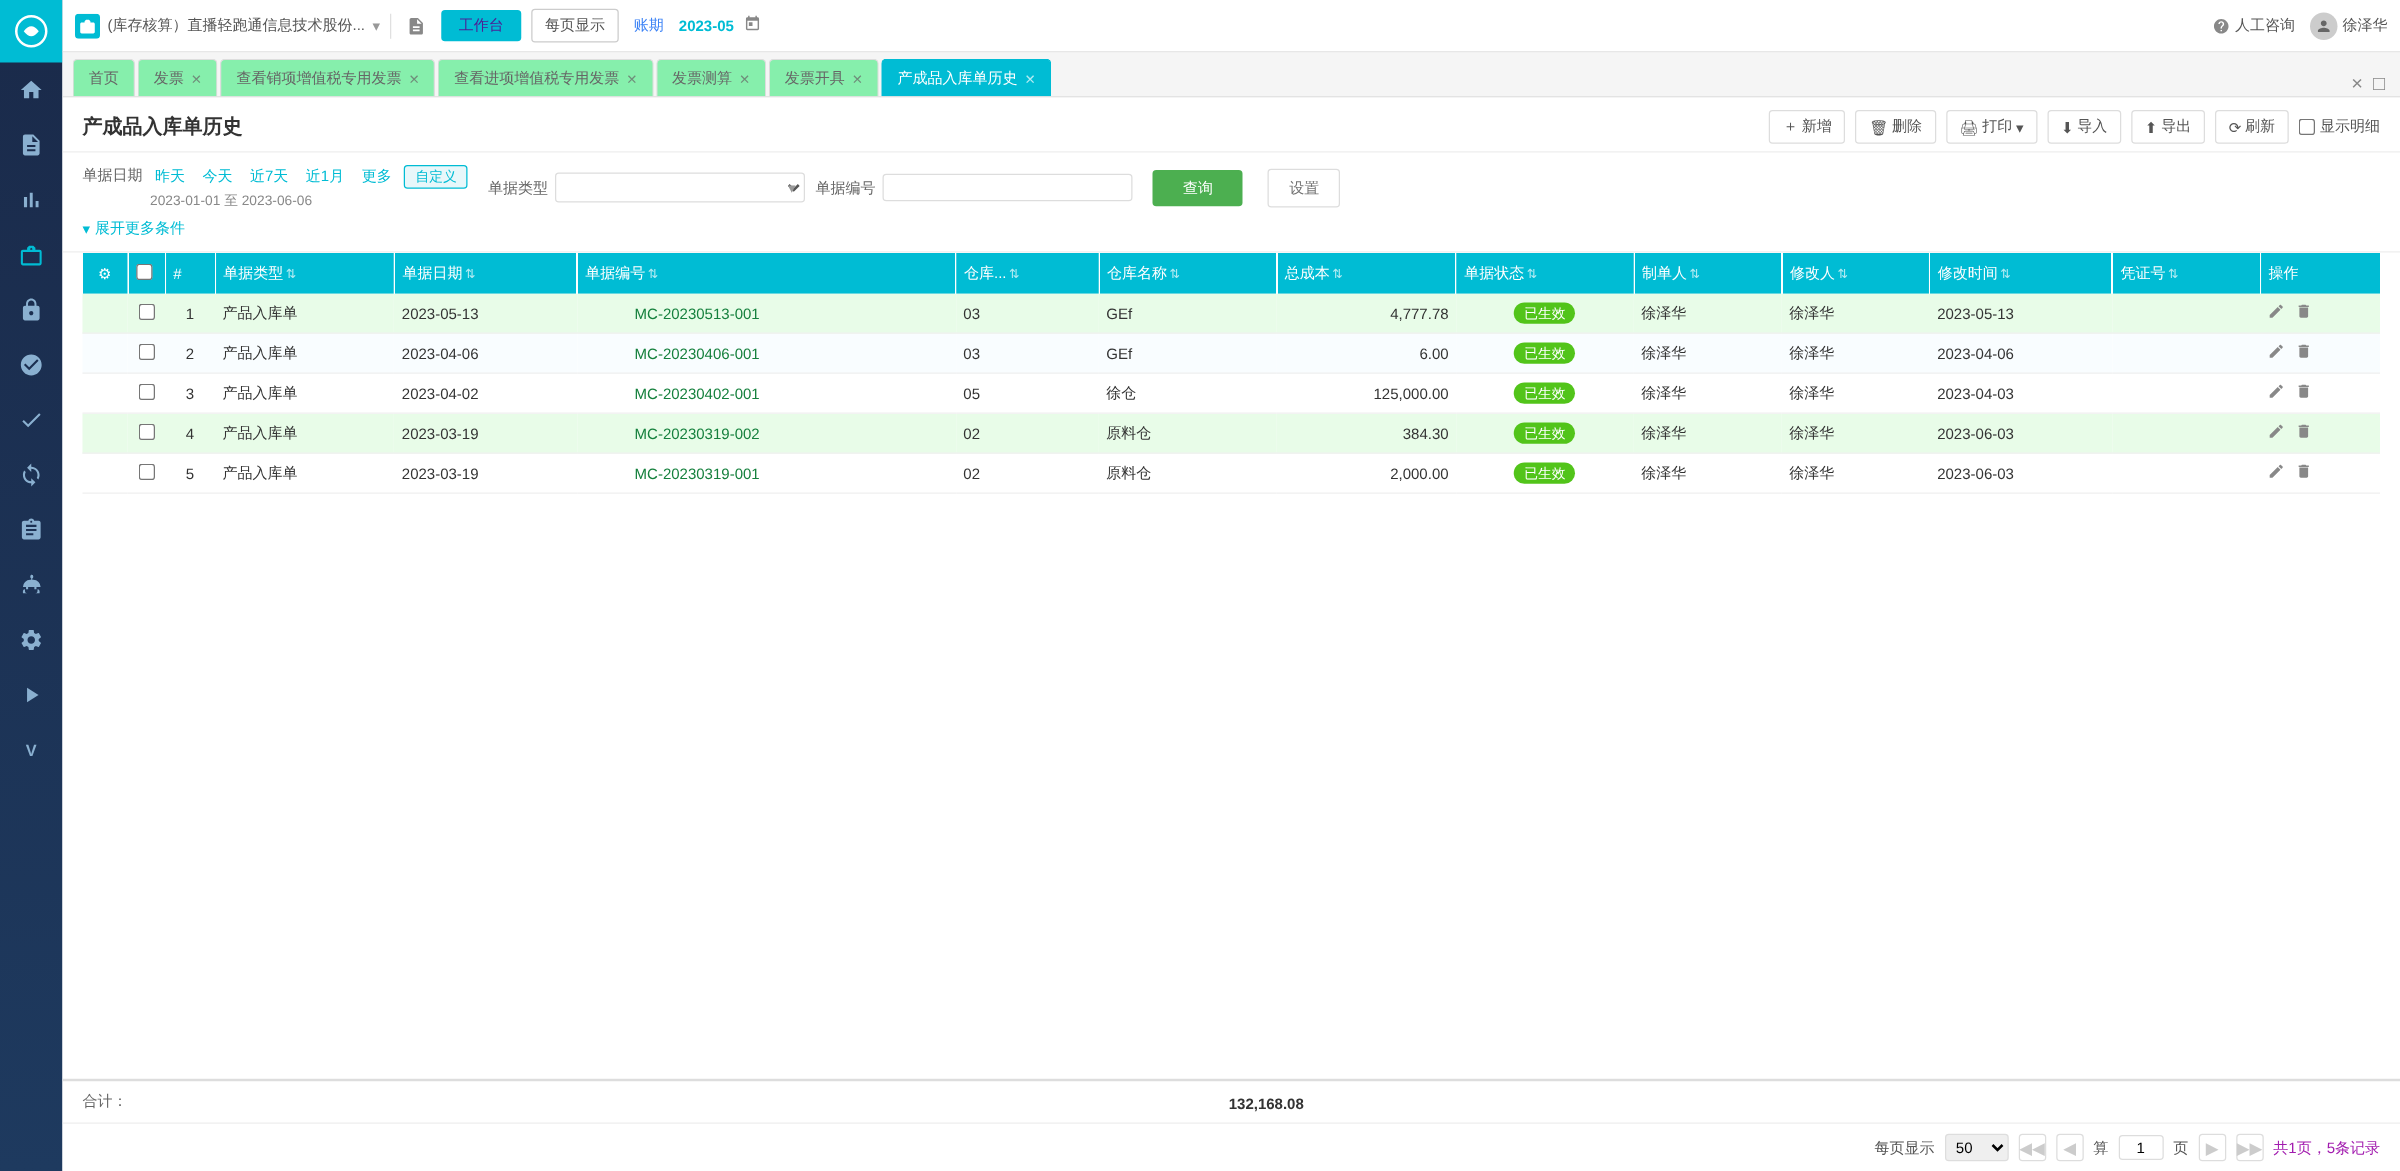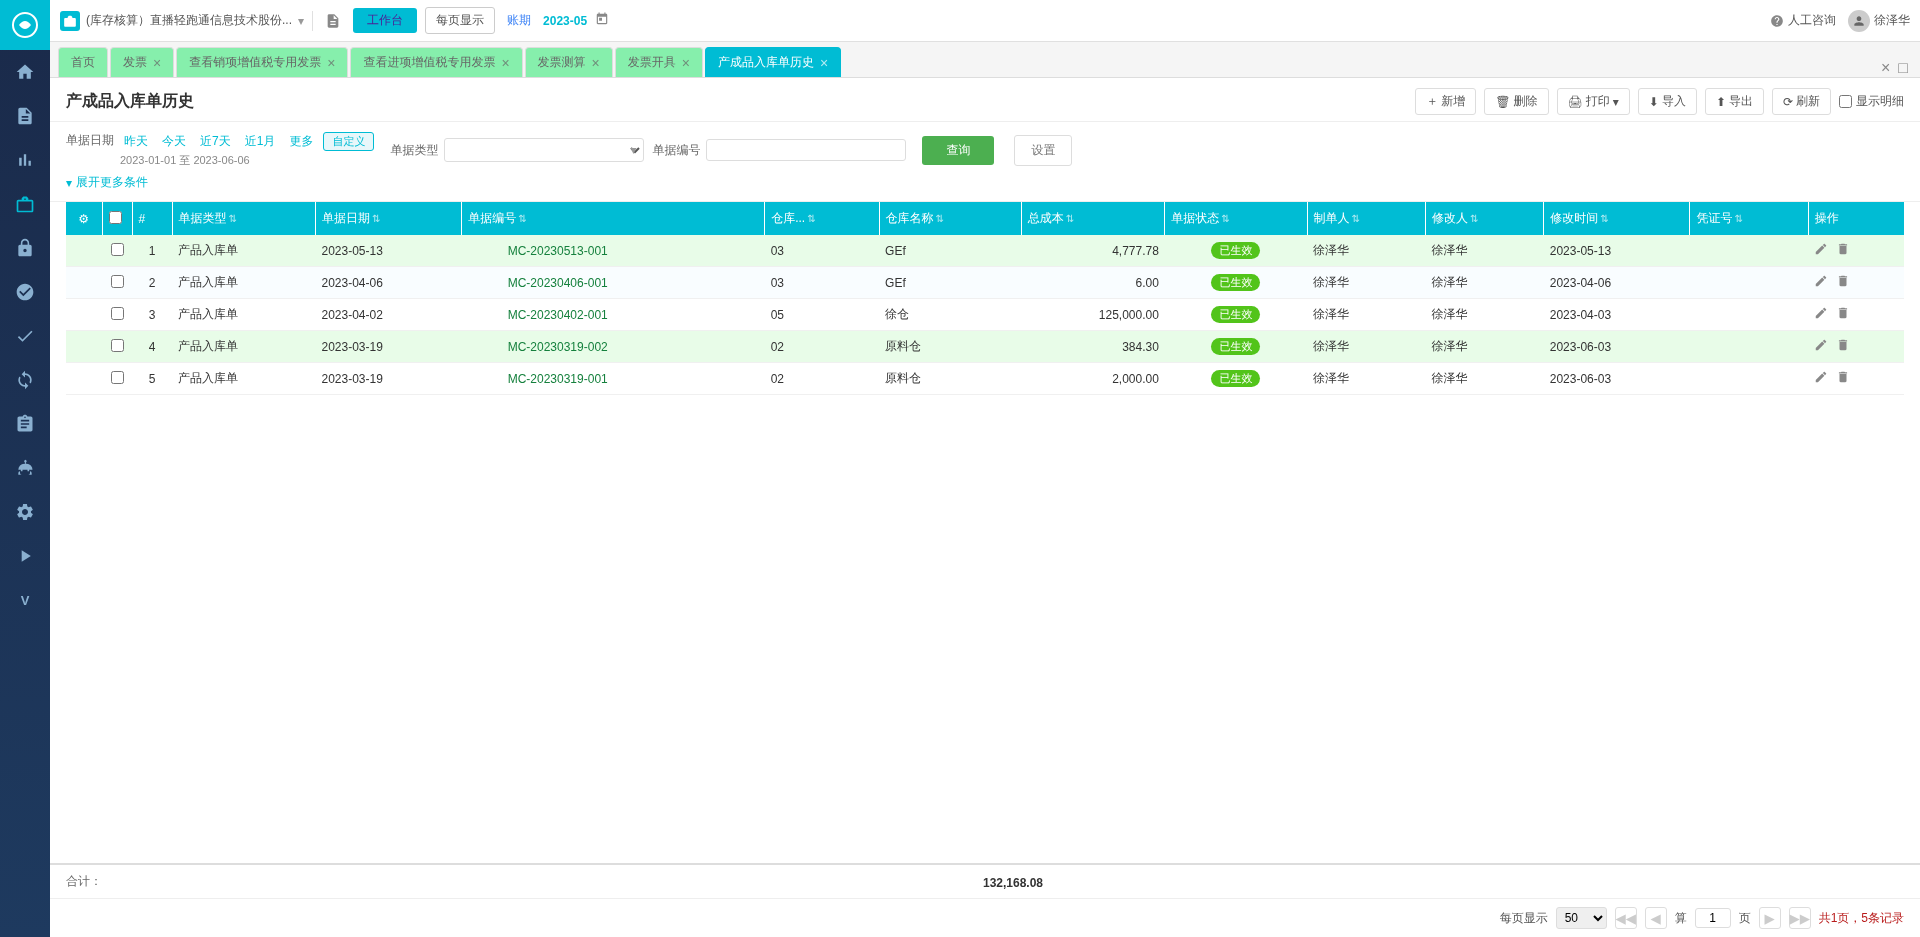--- a/index.html
+++ b/index.html
@@ -83,21 +83,21 @@
     .total-label { color: #666; }
     .total-value { font-weight: bold; }
 
     
     .pagination { padding: 8px 16px; display: flex; align-items: center; justify-content: flex-end; gap: 8px; font-size: 12px; color: #555; border-top: 1px solid #eee; flex-shrink: 0; }
     .per-page-label { }
     .per-page-select { border: 1px solid #ddd; padding: 2px 4px; border-radius: 3px; font-size: 12px; }
     .page-nav-btn { width: 22px; height: 22px; display: flex; align-items: center; justify-content: center; border: 1px solid #ddd; background: white; border-radius: 3px; cursor: pointer; color: #555; }
     .page-nav-btn.disabled { color: #ccc; cursor: default; }
     .page-input { width: 36px; border: 1px solid #ddd; text-align: center; padding: 2px; border-radius: 3px; font-size: 12px; }
-    .page-info { color: #b91c1c; }
+    .page-info { color: #a21caf; }
 
     
     .th-gear { width: 36px; text-align: center; }
 
     .sort-icon { font-size: 10px; opacity: 0.7; }
 
     
     ::-webkit-scrollbar { width: 6px; height: 6px; }
     ::-webkit-scrollbar-track { background: #f1f1f1; }
     ::-webkit-scrollbar-thumb { background: #c1c1c1; border-radius: 3px; }

